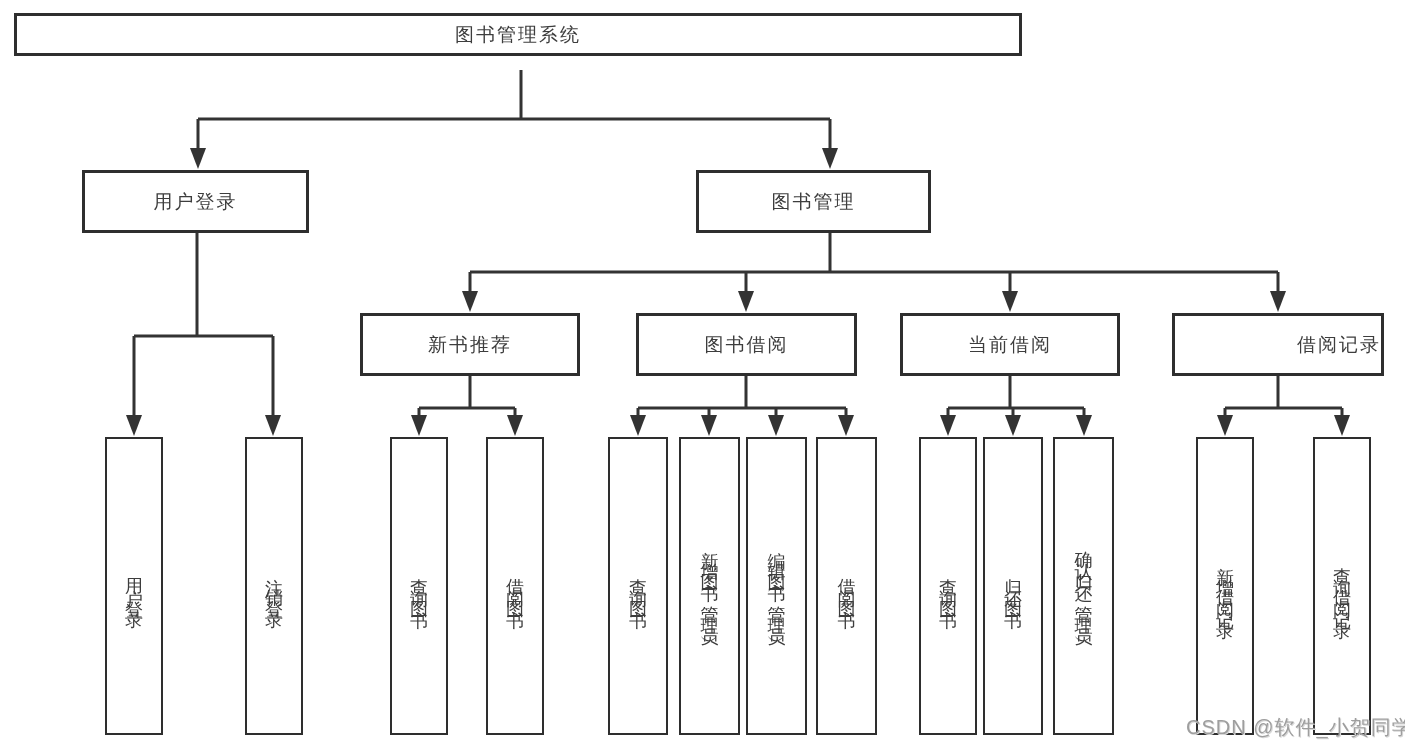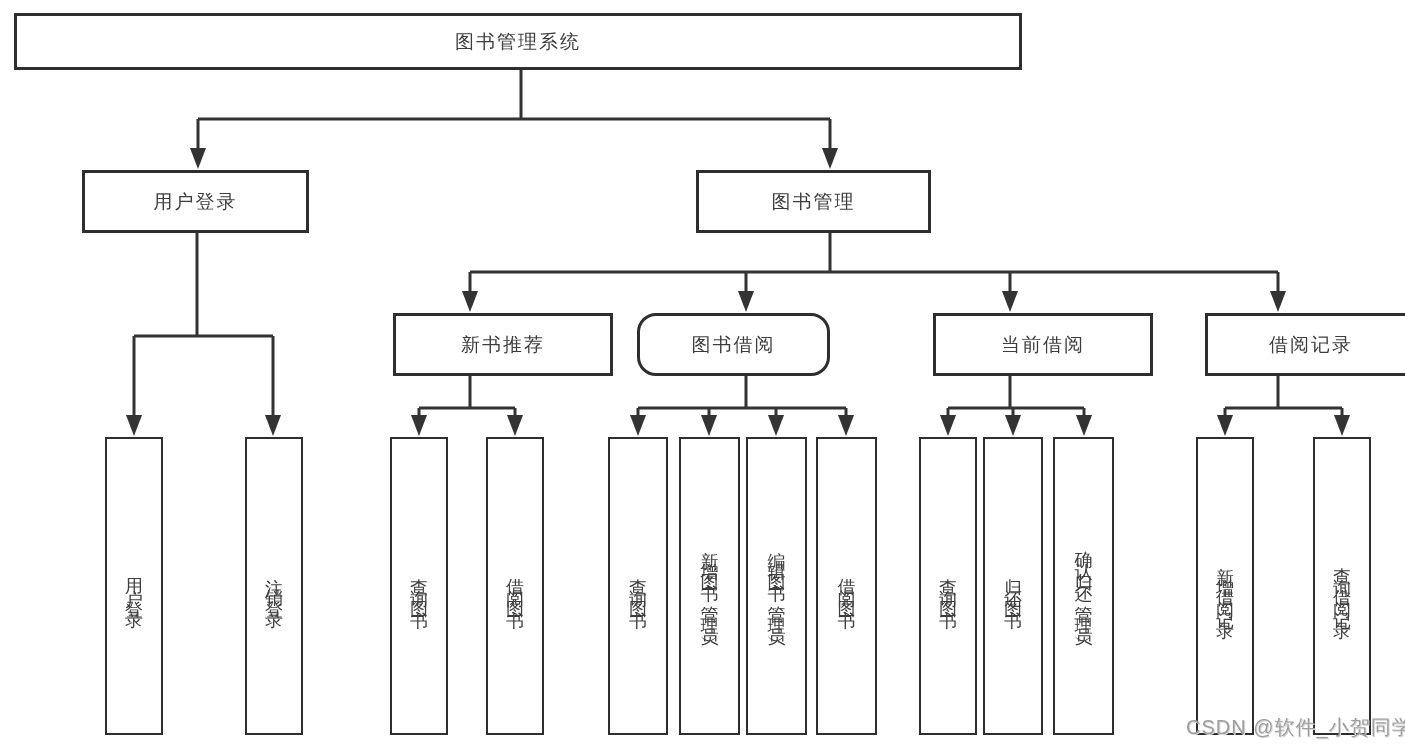--- a/index.html
+++ b/index.html
@@ -34,21 +34,20 @@
     font-size: 19px;
     letter-spacing: 2px;
     text-align: center;
   }
   .lvl2, .lvl3 {
     top: 170px;
     height: 63px;
   }
   .lvl3 {
     top: 313px;
-    margin-left: 33px;
   }
   .leaf {
     top: 437px;
     height: 298px;
     border-width: 2.5px;
     font-size: 18px;
     letter-spacing: 0;
   }
   .vtext {
     writing-mode: vertical-rl;
@@ -99,41 +98,41 @@
       <polygon points="768,415 784,415 776,436"></polygon>
       <polygon points="838,415 854,415 846,436"></polygon>
       <polygon points="940,415 956,415 948,436"></polygon>
       <polygon points="1005,415 1021,415 1013,436"></polygon>
       <polygon points="1076,415 1092,415 1084,436"></polygon>
       <polygon points="1217,415 1233,415 1225,436"></polygon>
       <polygon points="1334,415 1350,415 1342,436"></polygon>
     </g>
   </svg>
 
-  <div class="node" style="left:14px; top:13px; width:1008px; height:57px;">
+  <div class="node" style="left:14px; top:13px; width:1008px; height:43px;">
     <span>图书管理系统</span>
   </div>
 
   <div class="node lvl2" style="left:82px; width:227px;">
     <span>用户登录</span>
   </div>
   <div class="node lvl2" style="left:696px; width:235px;">
     <span>图书管理</span>
   </div>
 
   <div class="node lvl3" style="left:360px; width:220px;">
     <span>新书推荐</span>
   </div>
-  <div class="node lvl3" style="left:604px; width:193px;border-radius:19px;">
+  <div class="node lvl3" style="left:636px; width:221px;">
     <span>图书借阅</span>
   </div>
   <div class="node lvl3" style="left:900px; width:220px;text-align:right;">
     <span>当前借阅</span>
   </div>
-  <div class="node lvl3" style="left:1172px; width:212px;">
+  <div class="node lvl3" style="left:1172px; width:212px;justify-content:flex-end;">
     <span>借阅记录</span>
   </div>
 
   <div class="node leaf" style="left:105px; width:58px;">
     <span class="vtext">用户登录</span>
   </div>
   <div class="node leaf" style="left:245px; width:58px;">
     <span class="vtext">注销登录</span>
   </div>
 

